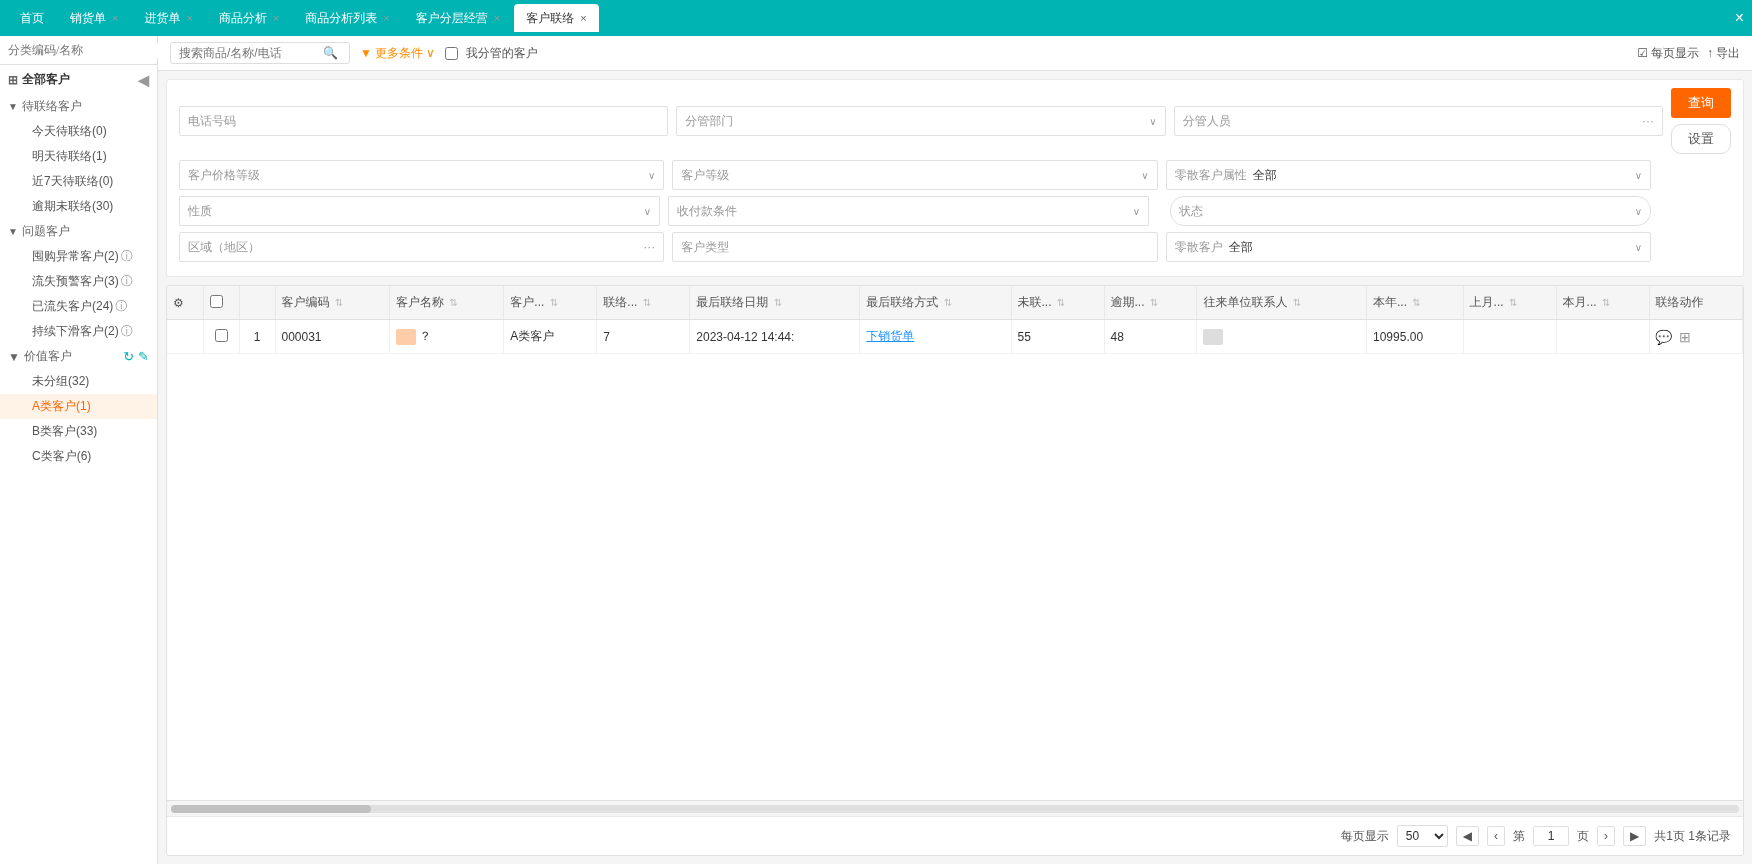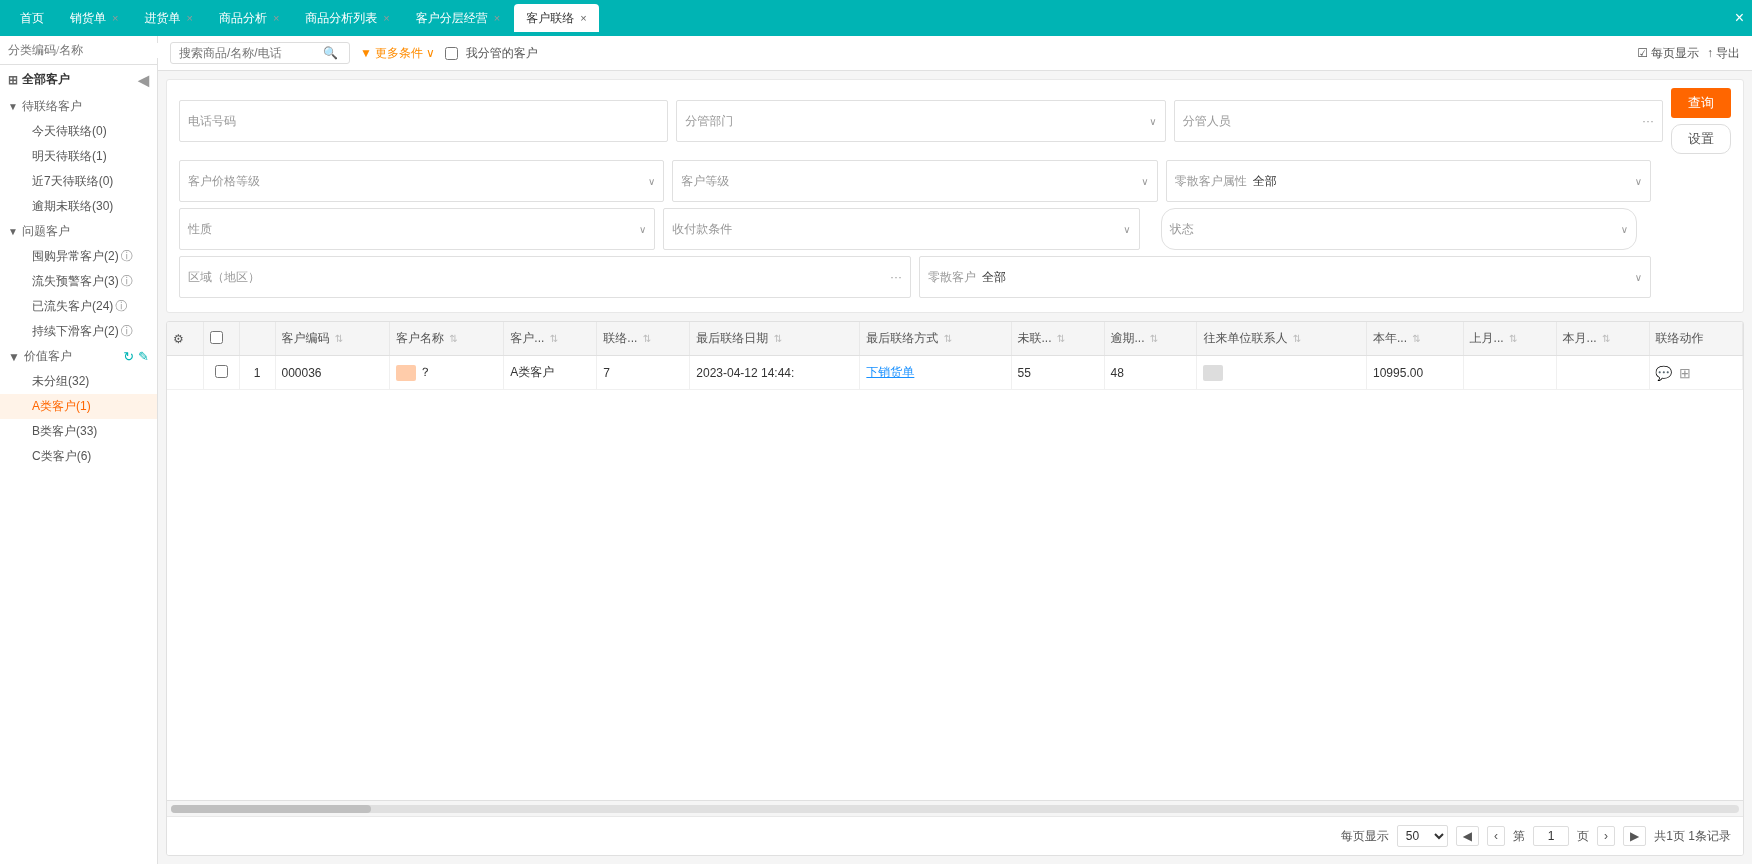--- a/index.html
+++ b/index.html
@@ -92,21 +92,21 @@
 
     
     .adv-filter {
       background: #fff; border: 1px solid #e8e8e8; margin: 8px 8px 0 8px;
       border-radius: 3px; padding: 8px 12px;
     }
     .filter-row { display: flex; align-items: center; margin-bottom: 6px; gap: 0; }
     .filter-cell {
       display: flex; align-items: center; flex: 1;
       border: 1px solid #e0e0e0; border-radius: 2px;
-      margin-right: 8px; height: 42px; padding: 0 8px; background: #fff;
+      margin-right: 8px; height: 30px; padding: 0 8px; background: #fff;
       position: relative;
     }
     .filter-cell:last-child { margin-right: 0; }
     .filter-cell label { color: #999; white-space: nowrap; margin-right: 6px; font-size: 12px; }
     .filter-cell .arrow-down { margin-left: auto; color: #999; font-size: 10px; }
     .filter-cell .dots { margin-left: auto; color: #999; cursor: pointer; }
     .filter-cell .val { color: #333; font-size: 12px; }
     .query-btn {
       background: #ff6600; color: #fff; border: none; border-radius: 3px;
       padding: 6px 16px; cursor: pointer; font-size: 13px; white-space: nowrap;
@@ -348,31 +348,34 @@
 
       <div class="filter-row">
         <div class="filter-cell" style="flex:2; margin-right:8px;">
           <label>性质</label>
           <span class="arrow-down">∨</span>
         </div>
         <div class="filter-cell" style="flex:2; margin-right:21px;">
           <label>收付款条件</label>
           <span class="arrow-down">∨</span>
         </div>
-        <div class="filter-cell" style="flex:2; margin-right:14px;border-radius:14px;">
+        <div class="filter-cell" style="flex:2; margin-right:0;border-radius:14px;">
           <label>状态</label>
           <span class="arrow-down">∨</span>
         </div>
         <div style="width: 80px;"></div>
       </div>
 
       <div class="filter-row">
         <div class="filter-cell" style="flex:2; margin-right:8px;">
           <label>区域（地区）</label>
           <span class="dots">···</span>
+        </div>
+        <div class="filter-cell" style="flex:2; margin-right:8px;">
+          <label>客户类型</label>
         </div>
         <div class="filter-cell" style="flex:2; margin-right:0;">
           <label>零散客户</label>
           <span class="val">全部</span>
           <span class="arrow-down">∨</span>
         </div>
         <div style="width: 80px;"></div>
       </div>
     </div>
 
@@ -401,21 +404,21 @@
               <th>联络动作</th>
             </tr>
           </thead>
           <tbody>
             <tr>
               <td class="settings-col"></td>
               <td class="checkbox-col">
                 <input type="checkbox" style="">
               </td>
               <td class="index-col">1</td>
-              <td>000036</td>
+              <td>000031</td>
               <td>
                 <span class="colored-block"></span>
                 <span>？</span>
               </td>
               <td>A类客户</td>
               <td>7</td>
               <td>2023-04-12 14:44:</td>
               <td>
                 <span class="link-text">下销货单</span>
               </td>

